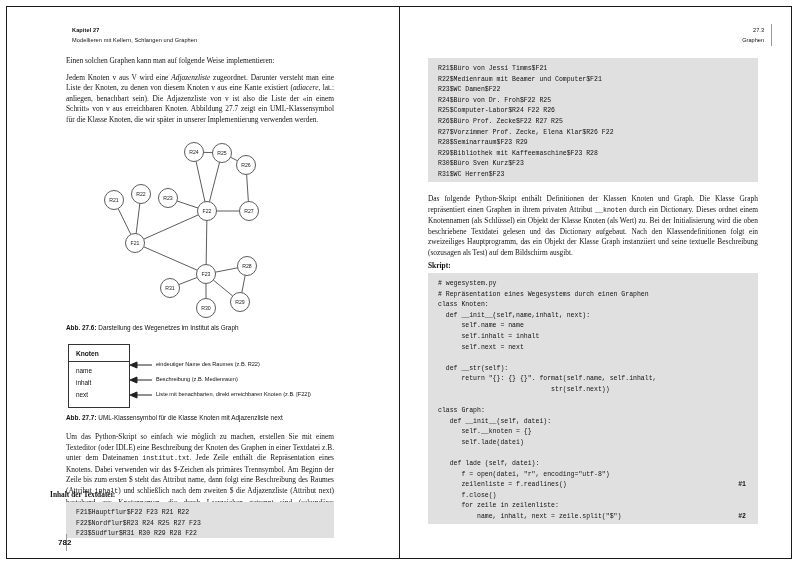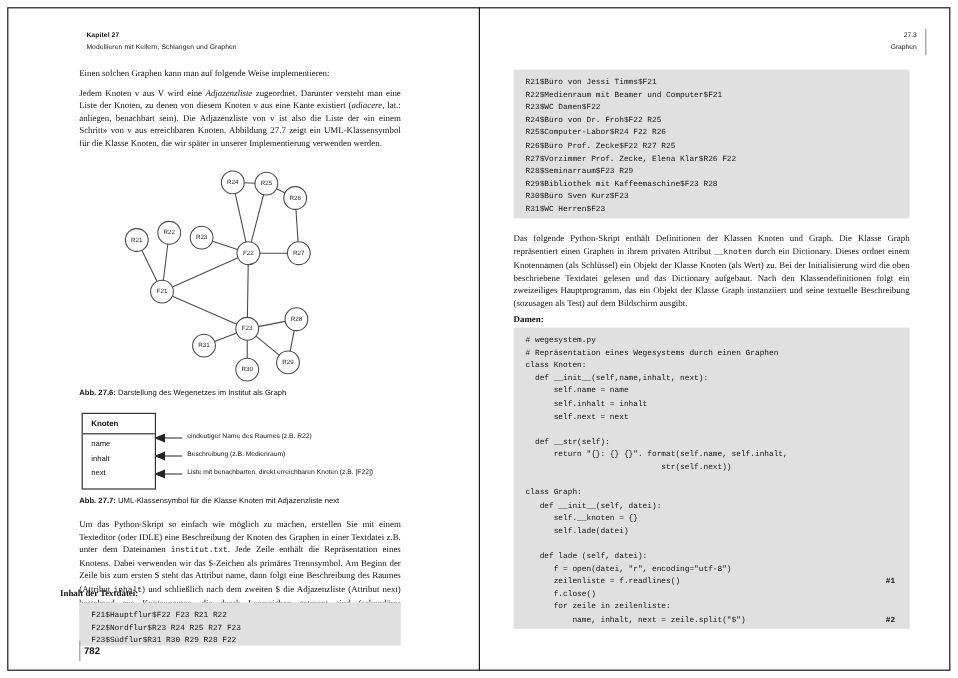--- a/index.html
+++ b/index.html
@@ -156,35 +156,35 @@
 
     <div class="col" style="left:60px; top:426px; width:268px;">
       <p class="tight"><span>Um das Python-Skript so einfach wie möglich zu machen, erstellen Sie mit einem Texteditor (oder IDLE) eine Beschreibung der Knoten des Graphen in einer Textdatei z.B. unter dem Dateinamen </span><span class="mono">institut.txt</span><span>. Jede Zeile enthält die Repräsentation eines Knotens. Dabei verwenden wir das $-Zeichen als primäres Trennsymbol. Am Beginn der Zeile bis zum ersten $ steht das Attribut name, dann folgt eine Beschreibung des Raumes (Attribut </span><span class="mono">inhalt</span><span>) und schließlich nach dem zweiten $ die Adjazenzliste (Attribut next) bestehend aus Knotennamen, die durch Leerzeichen getrennt sind (sekundäres Trennsymbol).</span></p>
     </div>
 
     <div class="blabel" style="left:44px; top:484px;">Inhalt der Textdatei:</div>
 
     <div class="listing" id="listing-textfile" style="left:60px; top:496px; width:268px; height:36px;"><div class="listing-line">F21$Hauptflur$F22 F23 R21 R22</div><div class="listing-line">F22$Nordflur$R23 R24 R25 R27 F23</div><div class="listing-line">F23$Südflur$R31 R30 R29 R28 F22</div></div>
 
     <div class="pagenum-rule" style="left:60px; top:528px;"></div>
-    <div class="pagenum" style="left:64px; top:532px;">782</div>
+    <div class="pagenum" style="left:52px; top:532px;">782</div>
   </div>
 
   <div class="page page-right">
 
     <div class="runhead-right">
       <div>27.3</div>
       <div>Graphen</div>
     </div>
     <div class="runhead-rule"></div>
 
     <div class="listing" id="listing-datafile" style="left:28px; top:52px; width:330px; height:124px;"><div class="listing-line">R21$Büro von Jessi Timms$F21</div><div class="listing-line">R22$Medienraum mit Beamer und Computer$F21</div><div class="listing-line">R23$WC Damen$F22</div><div class="listing-line">R24$Büro von Dr. Froh$F22 R25</div><div class="listing-line">R25$Computer-Labor$R24 F22 R26</div><div class="listing-line">R26$Büro Prof. Zecke$F22 R27 R25</div><div class="listing-line">R27$Vorzimmer Prof. Zecke, Elena Klar$R26 F22</div><div class="listing-line">R28$Seminarraum$F23 R29</div><div class="listing-line">R29$Bibliothek mit Kaffeemaschine$F23 R28</div><div class="listing-line">R30$Büro Sven Kurz$F23</div><div class="listing-line">R31$WC Herren$F23</div></div>
 
     <div class="col" style="left:28px; top:188px; width:330px;">
       <p class="tight"><span>Das folgende Python-Skript enthält Definitionen der Klassen Knoten und Graph. Die Klasse Graph repräsentiert einen Graphen in ihrem privaten Attribut </span><span class="mono">__knoten</span><span> durch ein Dictionary. Dieses ordnet einem Knotennamen (als Schlüssel) ein Objekt der Klasse Knoten (als Wert) zu. Bei der Initialisierung wird die oben beschriebene Textdatei gelesen und das Dictionary aufgebaut. Nach den Klassendefinitionen folgt ein zweizeiliges Hauptprogramm, das ein Objekt der Klasse Graph instanziiert und seine textuelle Beschreibung (sozusagen als Test) auf dem Bildschirm ausgibt.</span></p>
     </div>
 
-    <div class="blabel" style="left:28px; top:255px;">Damen:</div>
+    <div class="blabel" style="left:28px; top:255px;">Skript:</div>
 
     <div class="listing" id="listing-script" style="left:28px; top:267px; width:330px; height:251px;"><div class="listing-line"><span># wegesystem.py</span></div><div class="listing-line"><span># Repräsentation eines Wegesystems durch einen Graphen</span></div><div class="listing-line"><span>class Knoten:</span></div><div class="listing-line"><span>  def __init__(self,name,inhalt, next):</span></div><div class="listing-line"><span>      self.name = name</span></div><div class="listing-line"><span>      self.inhalt = inhalt</span></div><div class="listing-line"><span>      self.next = next</span></div><div class="listing-line"><span>&nbsp;</span></div><div class="listing-line"><span>  def __str(self):</span></div><div class="listing-line"><span>      return "{}: {} {}". format(self.name, self.inhalt,</span></div><div class="listing-line"><span>                             str(self.next))</span></div><div class="listing-line"><span>&nbsp;</span></div><div class="listing-line"><span>class Graph:</span></div><div class="listing-line"><span>   def __init__(self, datei):</span></div><div class="listing-line"><span>      self.__knoten = {}</span></div><div class="listing-line"><span>      self.lade(datei)</span></div><div class="listing-line"><span>&nbsp;</span></div><div class="listing-line"><span>   def lade (self, datei):</span></div><div class="listing-line"><span>      f = open(datei, "r", encoding="utf-8")</span></div><div class="listing-line"><span>      zeilenliste = f.readlines()</span><span class="tag">#1</span></div><div class="listing-line"><span>      f.close()</span></div><div class="listing-line"><span>      for zeile in zeilenliste:</span></div><div class="listing-line"><span>          name, inhalt, next = zeile.split("$")</span><span class="tag">#2</span></div></div>
 
   </div>
 </div>
 
 </body></html>

